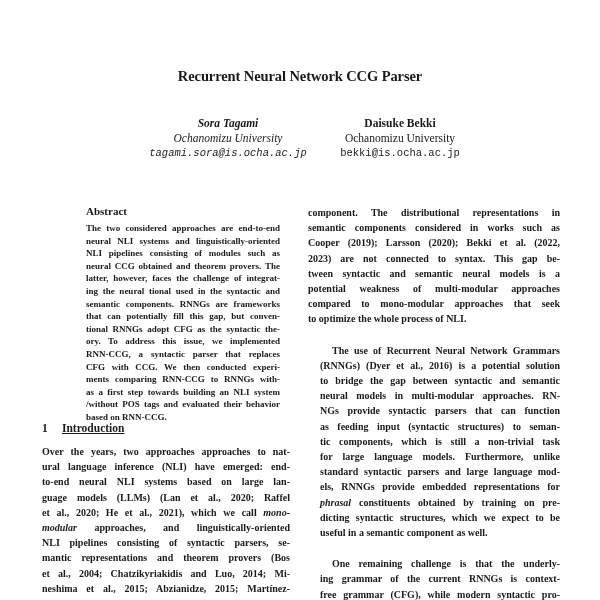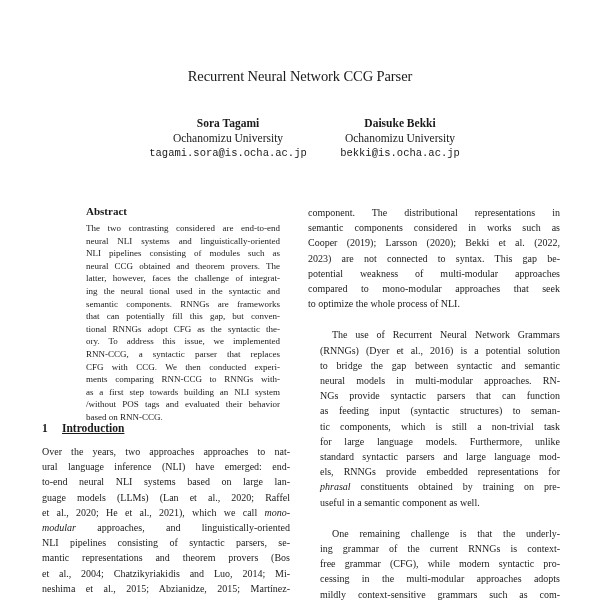--- a/index.html
+++ b/index.html
@@ -3,29 +3,29 @@
   <meta charset="utf-8">
   <style>
     html, body { margin: 0; padding: 0; background: #ffffff; }
     body {
       width: 600px; height: 600px; overflow: hidden; position: relative;
       font-family: "Liberation Serif", "DejaVu Serif", serif;
       color: #1a1a1a;
     }
     .title {
       position: absolute; left: 0; top: 68px; width: 600px; text-align: center;
-      font-weight: normal; font-size: 14.5px; letter-spacing: -0.1px;
+      font-weight: bold; font-size: 14.5px; letter-spacing: -0.1px;
     }
     .author {
       position: absolute; top: 116px; text-align: center; width: 220px;
       font-size: 11.5px; line-height: 15px;
     }
     .author .name { font-weight: bold; }
     .author .email { font-family: "Liberation Mono", "DejaVu Sans Mono", monospace; font-size: 10.5px; }
-    #author1 { left: 118px; }
+    #author1 { left: 118px; font-style: italic; }
     #author2 { left: 290px; }
 
     .abstract-title {
       position: absolute; left: 86px; width: 194px; top: 205px;
       text-align: left; font-weight: bold; font-size: 11px;
     }
     .abstract-body {
       position: absolute; left: 86px; width: 194px; top: 222px;
       font-size: 9px; line-height: 12.6px; text-align: justify;
       hyphens: manual;
@@ -37,21 +37,21 @@
     .col-left {
       position: absolute; left: 42px; width: 248px; top: 444px;
       font-size: 10px; line-height: 15.2px; text-align: justify;
     }
     .col-right {
       position: absolute; left: 308px; width: 252px; top: 205px;
       font-size: 10px; line-height: 15.2px; text-align: justify;
     }
     .col-right p, .col-left p { margin: 0; }
     .col-right p.indent { text-indent: 12px; margin-top: 16px; }
-    .line { display: block; text-align: justify; text-align-last: justify; white-space: nowrap; }
+    .line { display: block; text-align: justify; text-align-last: justify; white-space: nowrap; font-weight: bold; }
     .line.last { text-align-last: left; }
     em { font-style: italic; }
   </style>
 </head>
 <body>
 
 <div class="title">Recurrent Neural Network CCG Parser</div>
 
 <div class="author" id="author1">
   <div class="name">Sora Tagami</div>
@@ -59,21 +59,21 @@
   <div class="email">tagami.sora@is.ocha.ac.jp</div>
 </div>
 <div class="author" id="author2">
   <div class="name">Daisuke Bekki</div>
   <div>Ochanomizu University</div>
   <div class="email">bekki@is.ocha.ac.jp</div>
 </div>
 
 <div class="abstract-title">Abstract</div>
 <div class="abstract-body" id="abstract-body">
-    <span class="line">The two contrasting considered are end-to-end</span>
+    <span class="line">The two considered approaches are end-to-end</span>
     <span class="line">neural NLI systems and linguistically-oriented</span>
     <span class="line">NLI pipelines consisting of modules such as</span>
     <span class="line">neural CCG obtained and theorem provers. The</span>
     <span class="line">latter, however, faces the challenge of integrat-</span>
     <span class="line">ing the neural tional used in the syntactic and</span>
     <span class="line">semantic components. RNNGs are frameworks</span>
     <span class="line">that can potentially fill this gap, but conven-</span>
     <span class="line">tional RNNGs adopt CFG as the syntactic the-</span>
     <span class="line">ory. To address this issue, we implemented</span>
     <span class="line">RNN-CCG, a syntactic parser that replaces</span>
@@ -100,36 +100,38 @@
     <span class="line">et al., 2004; Chatzikyriakidis and Luo, 2014; Mi-</span>
     <span class="line">neshima et al., 2015; Abzianidze, 2015; Martínez-</span>
     <span class="line">Gómez et al., 2017; Chatzikyriakidis and Bernardy,</span>
   </div>
 <div class="col-right" id="col-right">
     <p>
       <span class="line">component. The distributional representations in</span>
       <span class="line">semantic components considered in works such as</span>
       <span class="line">Cooper (2019); Larsson (2020); Bekki et al. (2022,</span>
       <span class="line">2023) are not connected to syntax. This gap be-</span>
+      <span class="line">tween syntactic and semantic neural models is a</span>
       <span class="line">potential weakness of multi-modular approaches</span>
       <span class="line">compared to mono-modular approaches that seek</span>
       <span class="line last">to optimize the whole process of NLI.</span>
     </p>
     <p class="indent">
       <span class="line" style="padding-left: 12px;">The use of Recurrent Neural Network Grammars</span>
       <span class="line">(RNNGs) (Dyer et al., 2016) is a potential solution</span>
       <span class="line">to bridge the gap between syntactic and semantic</span>
       <span class="line">neural models in multi-modular approaches. RN-</span>
       <span class="line">NGs provide syntactic parsers that can function</span>
       <span class="line">as feeding input (syntactic structures) to seman-</span>
       <span class="line">tic components, which is still a non-trivial task</span>
       <span class="line">for large language models. Furthermore, unlike</span>
       <span class="line">standard syntactic parsers and large language mod-</span>
       <span class="line">els, RNNGs provide embedded representations for</span>
       <span class="line"><em>phrasal</em> constituents obtained by training on pre-</span>
+      <span class="line">dicting syntactic structures, which we expect to be</span>
       <span class="line last">useful in a semantic component as well.</span>
     </p>
     <p class="indent">
       <span class="line" style="padding-left: 12px;">One remaining challenge is that the underly-</span>
       <span class="line">ing grammar of the current RNNGs is context-</span>
       <span class="line">free grammar (CFG), while modern syntactic pro-</span>
       <span class="line">cessing in the multi-modular approaches adopts</span>
       <span class="line">mildly context-sensitive grammars such as com-</span>
     </p>
   </div>

